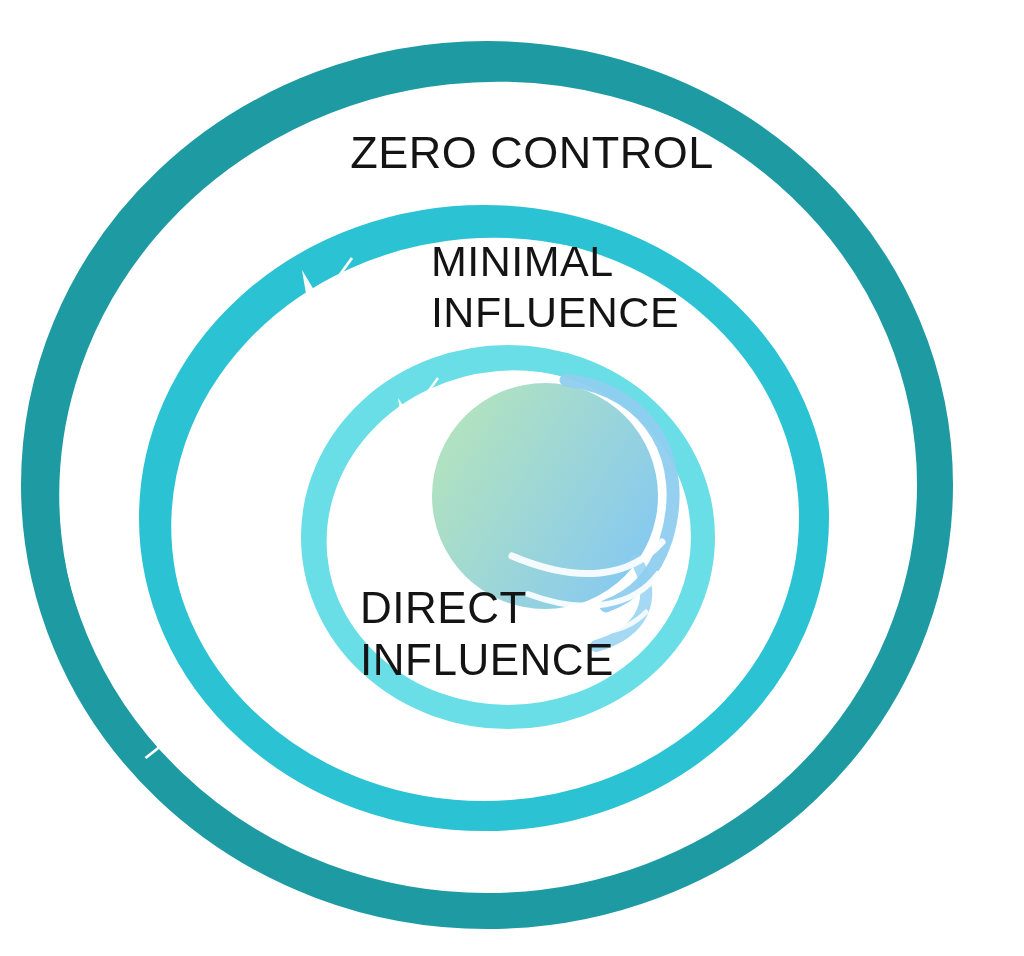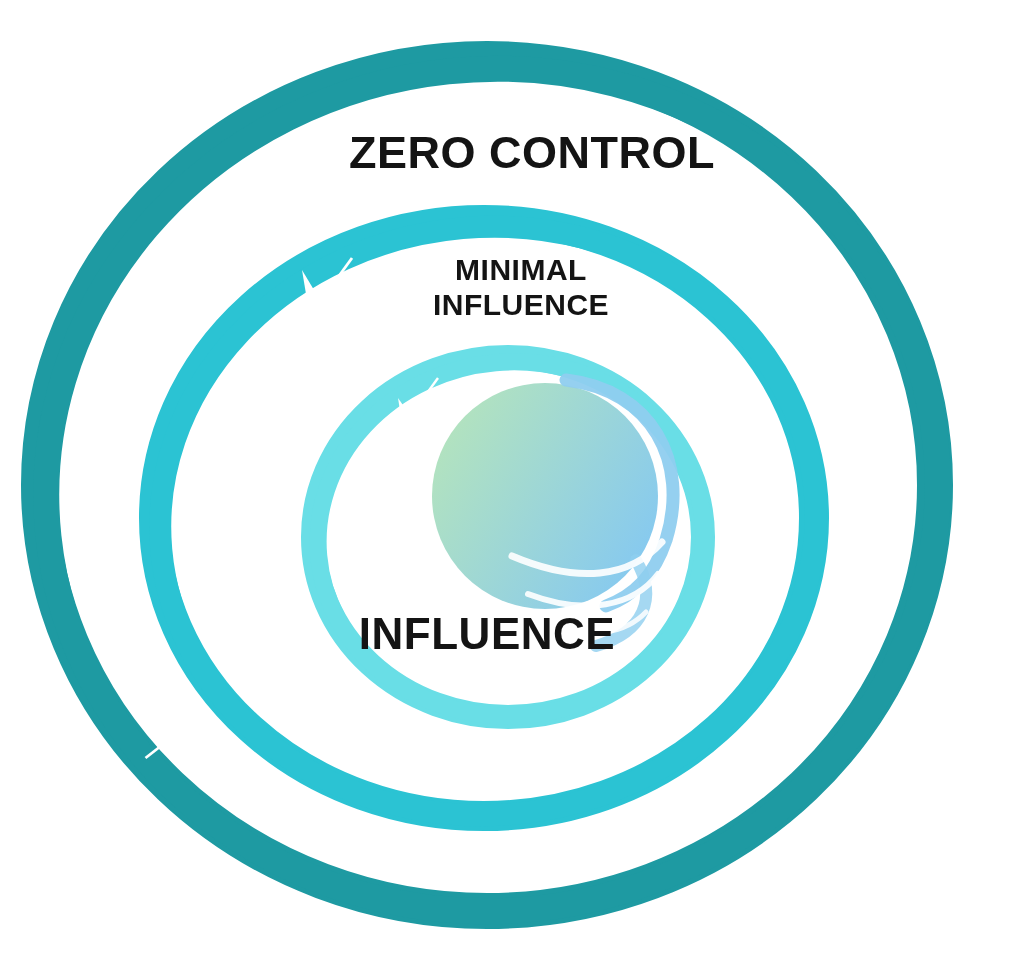--- a/index.html
+++ b/index.html
@@ -16,28 +16,28 @@
     font-family: "Liberation Sans", sans-serif;
   }
   .canvas svg {
     position: absolute;
     inset: 0;
   }
   .ring-label {
     position: absolute;
     transform: translate(-50%, -50%);
     color: #141414;
-    font-weight: 700;
-    text-align: center;
+    font-weight: 400;
+    text-align: left;
     white-space: nowrap;
     line-height: 1.18;
     letter-spacing: 0.5px;
   }
   .label-zero    { left: 532px; top: 153px; font-size: 45px; }
-  .label-minimal { left: 521px; top: 287px; font-size: 30px; }
+  .label-minimal { left: 555px; top: 287px; font-size: 43px; }
   .label-control { left: 549px; top: 490px; font-size: 43px; }
   .label-direct  { left: 487px; top: 634px; font-size: 44px; }
 </style>
 </head>
 <body>
 
 <div class="canvas">
 
   <svg width="1024" height="956" viewBox="0 0 1024 956">
     <defs>
@@ -85,16 +85,17 @@
 
   <div class="ring-label label-zero">ZERO CONTROL</div>
 
   <div class="ring-label label-minimal">
     <div>MINIMAL</div>
     <div>INFLUENCE</div>
   </div>
 
 
   <div class="ring-label label-direct">
+    <div>DIRECT</div>
     <div>INFLUENCE</div>
   </div>
 
 </div>
 
 </body></html>

